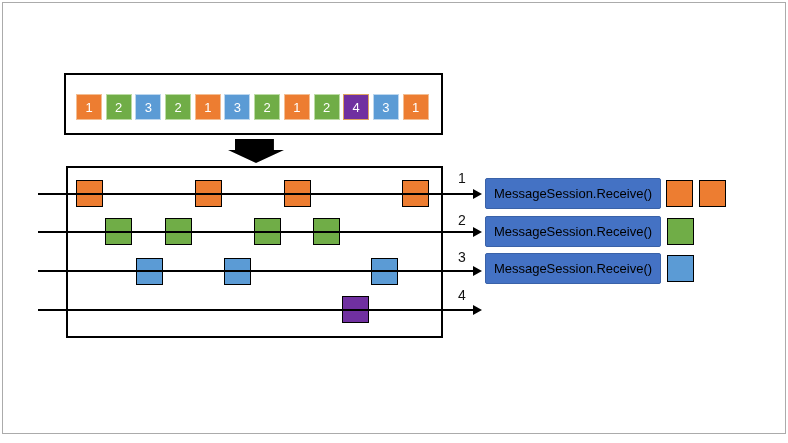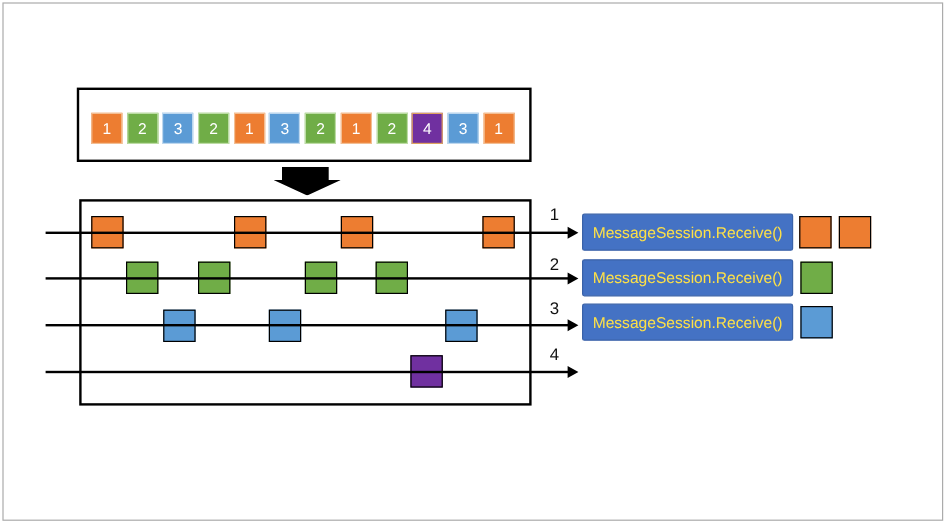--- a/index.html
+++ b/index.html
@@ -43,21 +43,21 @@
   }
   .msq{position:absolute;width:27px;height:27px;box-sizing:border-box;border:1px solid;z-index:1;}
   .lane-label{
     position:absolute;left:450px;width:24px;text-align:center;
     font-size:14px;color:#111;z-index:4;
   }
   .receiver-btn{
     position:absolute;left:485px;width:176px;height:31px;box-sizing:border-box;
     background:#4472C4;border:1px solid #3A62A8;border-radius:2px;
     display:flex;align-items:center;justify-content:center;
-    color:#fde047;font-size:13px;z-index:4;white-space:nowrap;
+    color:#000000;font-size:13px;z-index:4;white-space:nowrap;
   }
   .recv-sq{position:absolute;width:27px;height:27px;box-sizing:border-box;border:1px solid;z-index:4;}
 </style>
 </head>
 <body>
 
 <div class="page">
   <div class="frame"></div>
 
   <div class="strip-box">

